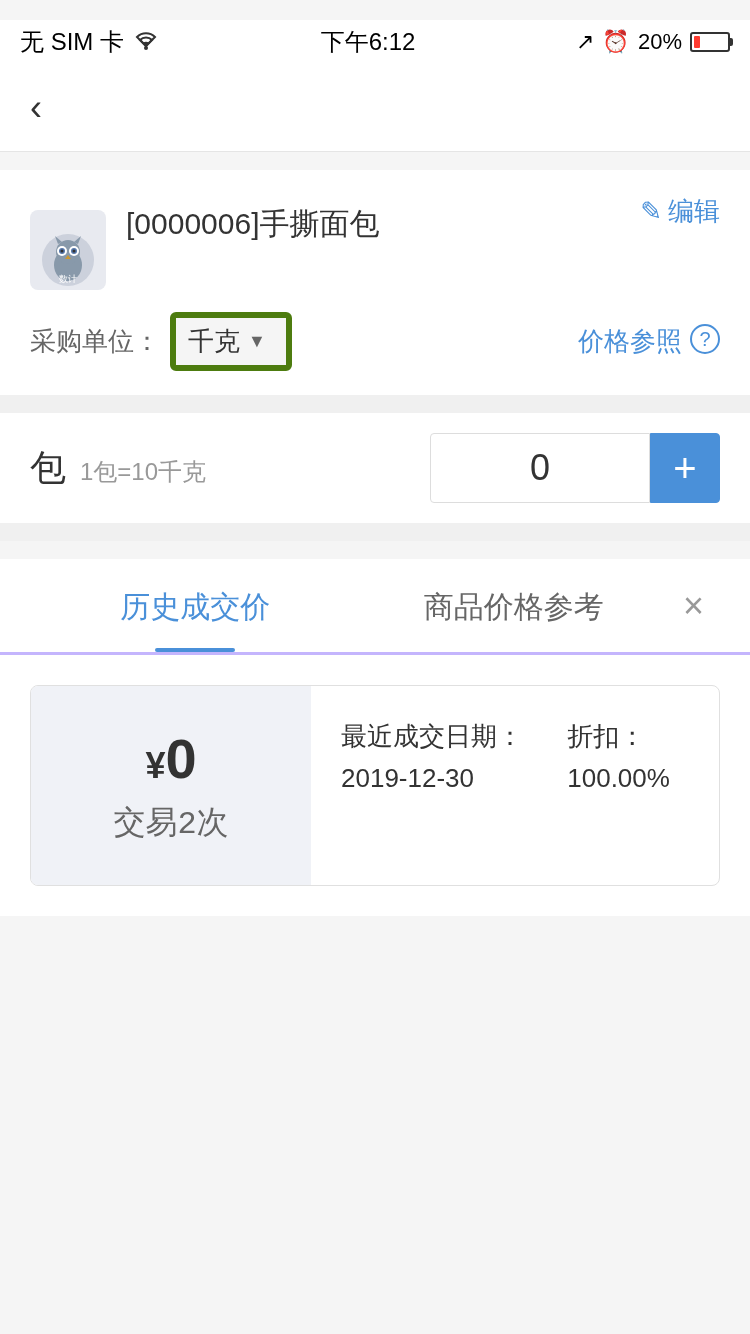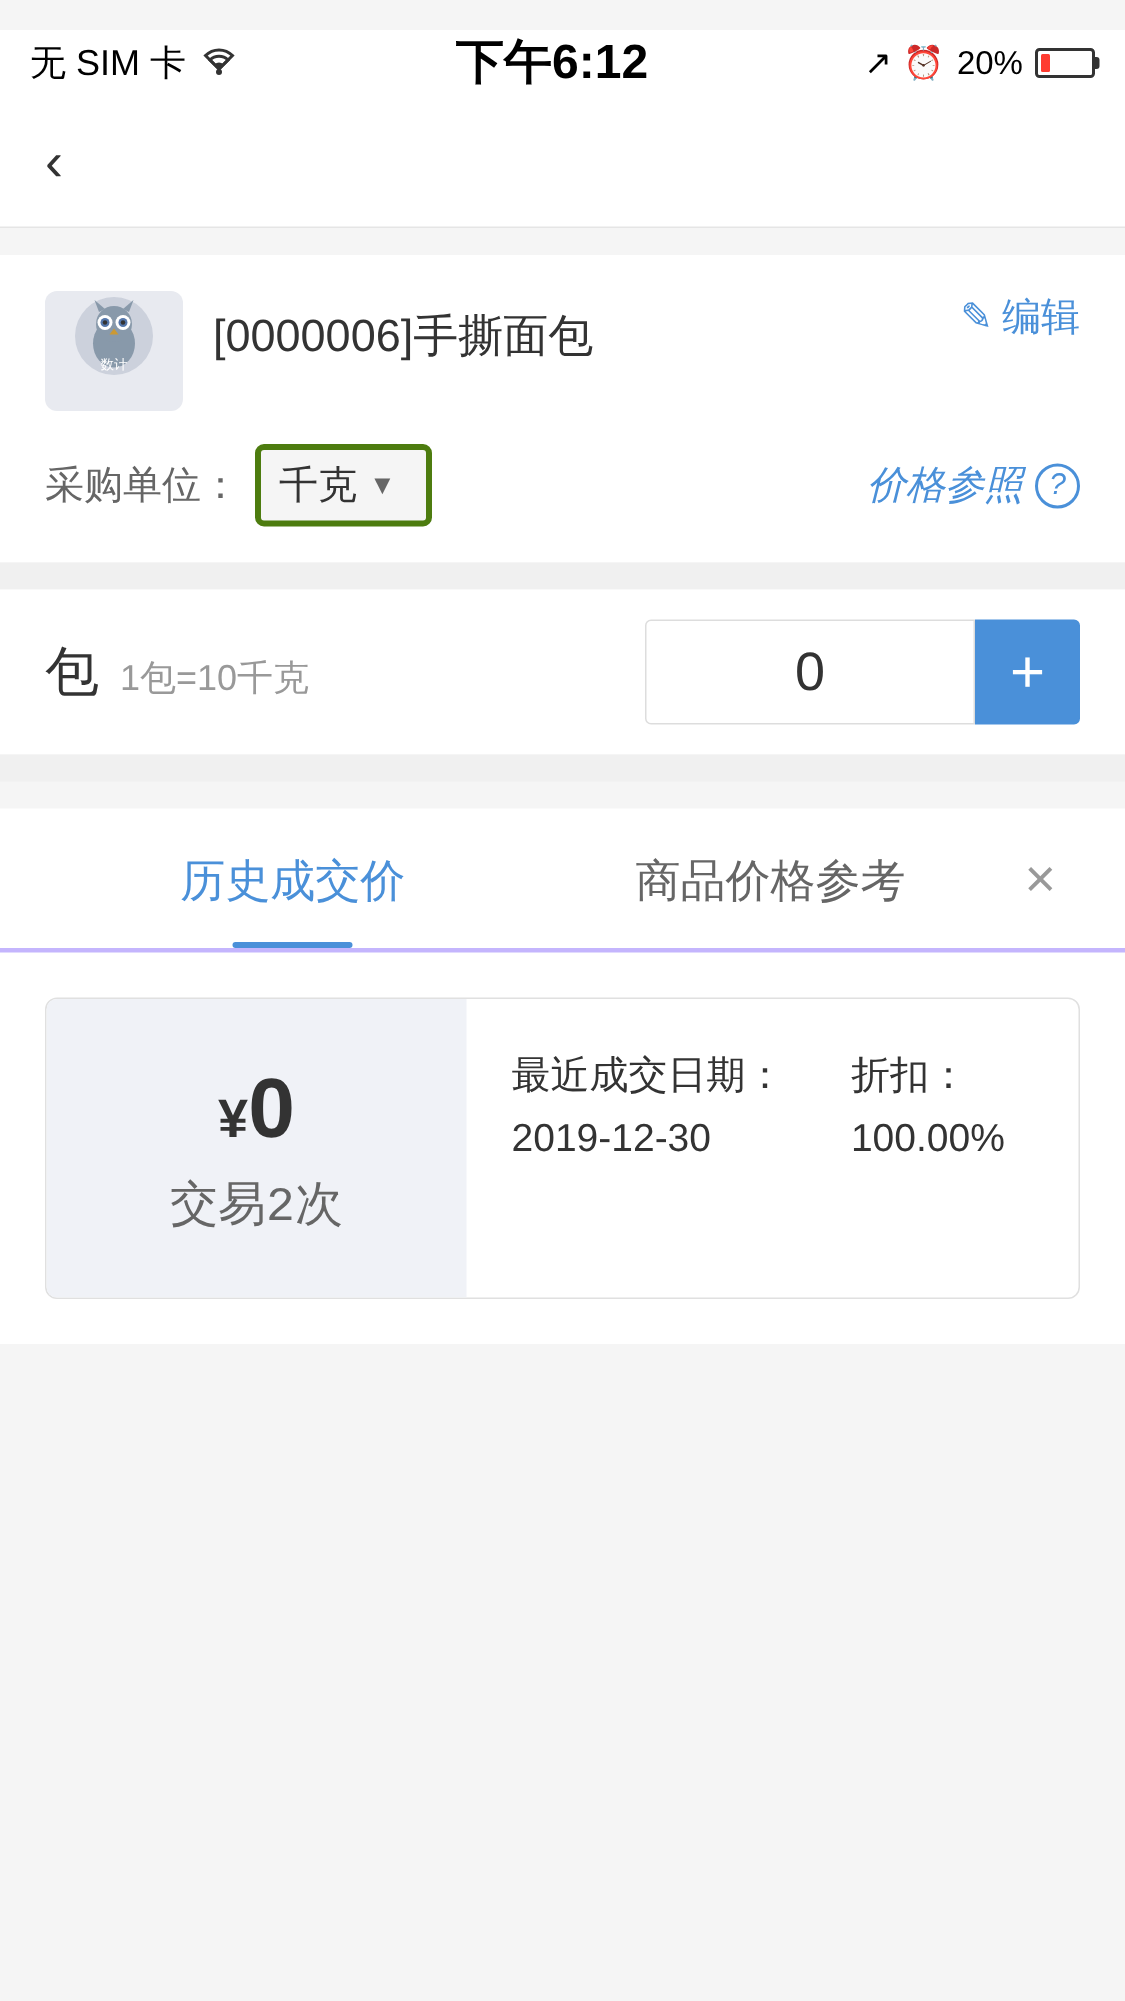--- a/index.html
+++ b/index.html
@@ -17,21 +17,21 @@
       display: flex;
       justify-content: space-between;
       align-items: center;
       height: 44px;
       padding: 0 20px;
       background: #fff;
       font-size: 24px;
       margin-top: 20px;
     }
     .status-left { display: flex; align-items: center; gap: 8px; }
-    .status-center { font-size: 32px; font-weight: 700; }
+    .status-center { font-size: 24px; font-weight: 400; }
     .status-right { display: flex; align-items: center; gap: 8px; font-size: 22px; }
     .battery {
       width: 40px; height: 20px;
       border: 2px solid #333;
       border-radius: 3px;
       position: relative;
       display: inline-flex;
       align-items: center;
       padding: 2px;
     }
@@ -84,28 +84,29 @@
       display: flex;
       align-items: flex-start;
       justify-content: space-between;
     }
     .product-left {
       display: flex;
       align-items: flex-start;
       gap: 20px;
     }
     .product-thumb {
-      width: 92px;
+      width: 76px;
       height: 80px;
       background: #e8eaf0;
       border-radius: 8px;
       display: flex;
-      align-items: flex-start;
+      align-items: flex-end;
       justify-content: center;
       flex-shrink: 0;
+      margin-top: 16px;
     }
     .owl-icon {
       width: 60px;
       height: 60px;
       position: relative;
     }
     .product-name {
       font-size: 30px;
       font-weight: 500;
       color: #333;
@@ -125,37 +126,35 @@
       align-items: center;
       justify-content: space-between;
       margin-top: 22px;
     }
     .unit-label {
       font-size: 26px;
       color: #666;
     }
     .unit-select {
       background: #f5f5f5;
-      border: 4px solid #4d7c0f;
+      border: 6px solid #4d7c0f;
       border-radius: 6px;
       padding: 6px 20px 6px 12px;
       font-size: 26px;
       color: #333;
       position: relative;
       display: inline-flex;
       align-items: center;
       gap: 8px;
     }
     .price-ref {
       color: #4a90d9;
       font-size: 26px;
       display: flex;
-      align-items: center;
       gap: 8px;
-      font-style: italic;
     }
     .question-circle {
       width: 30px; height: 30px;
       border: 2px solid #4a90d9;
       border-radius: 50%;
       display: inline-flex;
       align-items: center;
       justify-content: center;
       font-size: 20px;
       color: #4a90d9;

